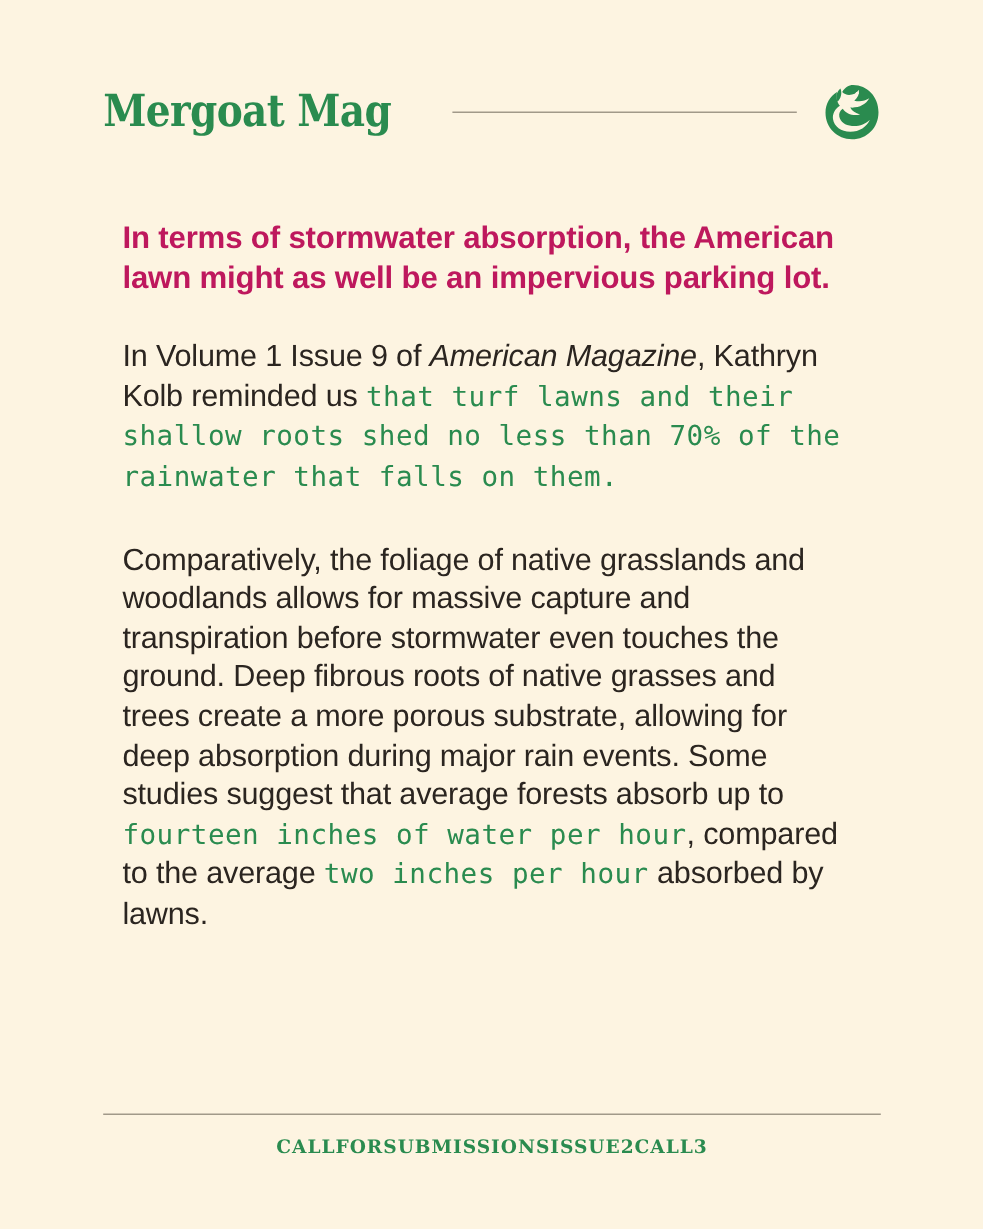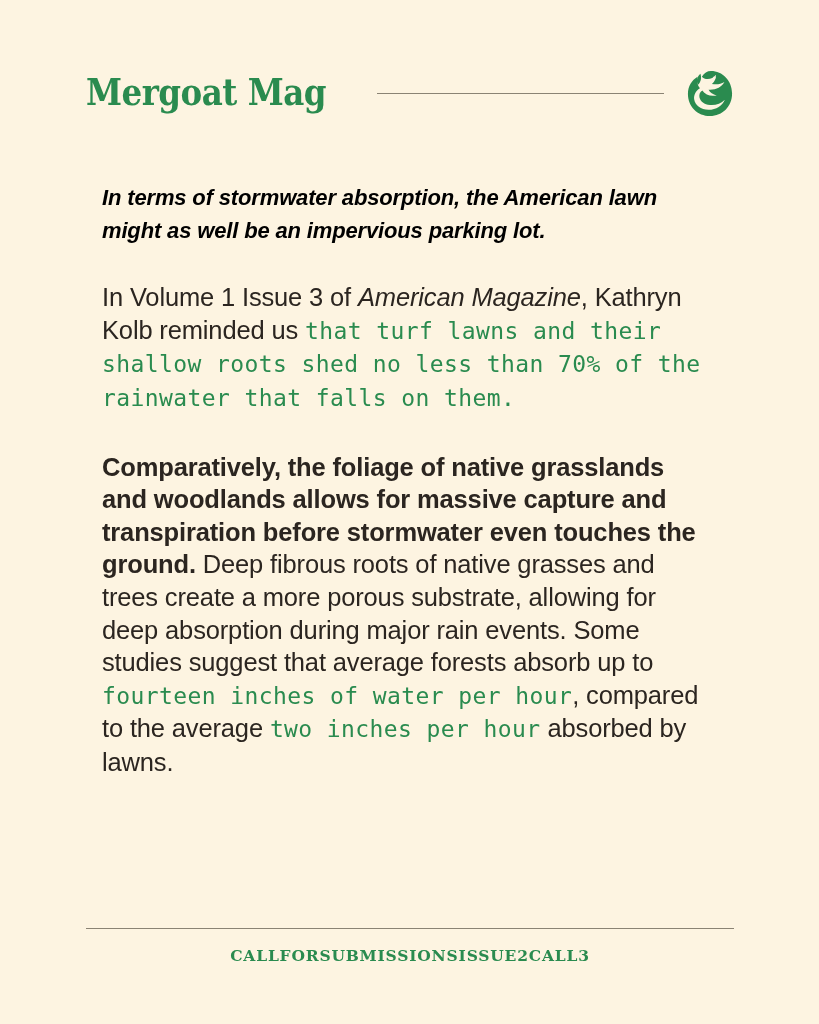--- a/index.html
+++ b/index.html
@@ -61,40 +61,39 @@
   
   .content {
     position: absolute;
     left: 102px;
     top: 182px;
     width: 600px;
   }
   .lede {
     font-family: "Liberation Sans", sans-serif;
     font-weight: 700;
-    font-size: 22px;
+    font-size: 26px;
     line-height: 32.6px;
-    color: #000000;
+    color: #be185d;
     letter-spacing: -0.15px;
     margin: 0;
-    font-style: italic;
   }
   .para {
     font-family: "Liberation Sans", sans-serif;
     font-size: 25.5px;
     line-height: 32.6px;
     color: #2b2520;
     letter-spacing: -0.15px;
     margin: 0;
   }
   .para-2 { margin-top: 34px; }
   .para-3 { margin-top: 36px; }
 
   .it { font-style: italic; }
-  .bold { font-weight: 700; }
+  .bold { font-weight: 400; }
 
   .mono {
     font-family: "DejaVu Sans Mono", "Liberation Mono", monospace;
     color: #2a8b4f;
     font-size: 23px;
     letter-spacing: 0.4px;
   }
 
   
   .footer {
@@ -139,21 +138,21 @@
         <circle cx="59" cy="22" r="2.6" fill="#fdf4e1"></circle>
       </g>
     </svg>
   </div>
 
   <div class="content">
 
     <p class="lede">In terms of stormwater absorption, the American lawn might as well be an impervious parking lot.</p>
 
     <p class="para para-2">
-      <span>In Volume 1 Issue 3 of </span><span class="it">American Magazine</span><span>, Kathryn Kolb reminded us </span><span class="mono">that turf lawns and their shallow roots shed no less than 70% of the rainwater that falls on them.</span>
+      <span>In Volume 1 Issue 9 of </span><span class="it">American Magazine</span><span>, Kathryn Kolb reminded us </span><span class="mono">that turf lawns and their shallow roots shed no less than 70% of the rainwater that falls on them.</span>
     </p>
 
     <p class="para para-3">
       <span class="bold">Comparatively, the foliage of native grasslands and woodlands allows for massive capture and transpiration before stormwater even touches the ground.</span><span> Deep fibrous roots of native grasses and trees create a more porous substrate, allowing for deep absorption during major rain events. Some studies suggest that average forests absorb up to </span><span class="mono">fourteen inches of water per hour</span><span>, compared to the average </span><span class="mono">two inches per hour</span><span> absorbed by lawns.</span>
     </p>
 
   </div>
 
   <div class="footer">
     <div class="footer-rule"></div>

